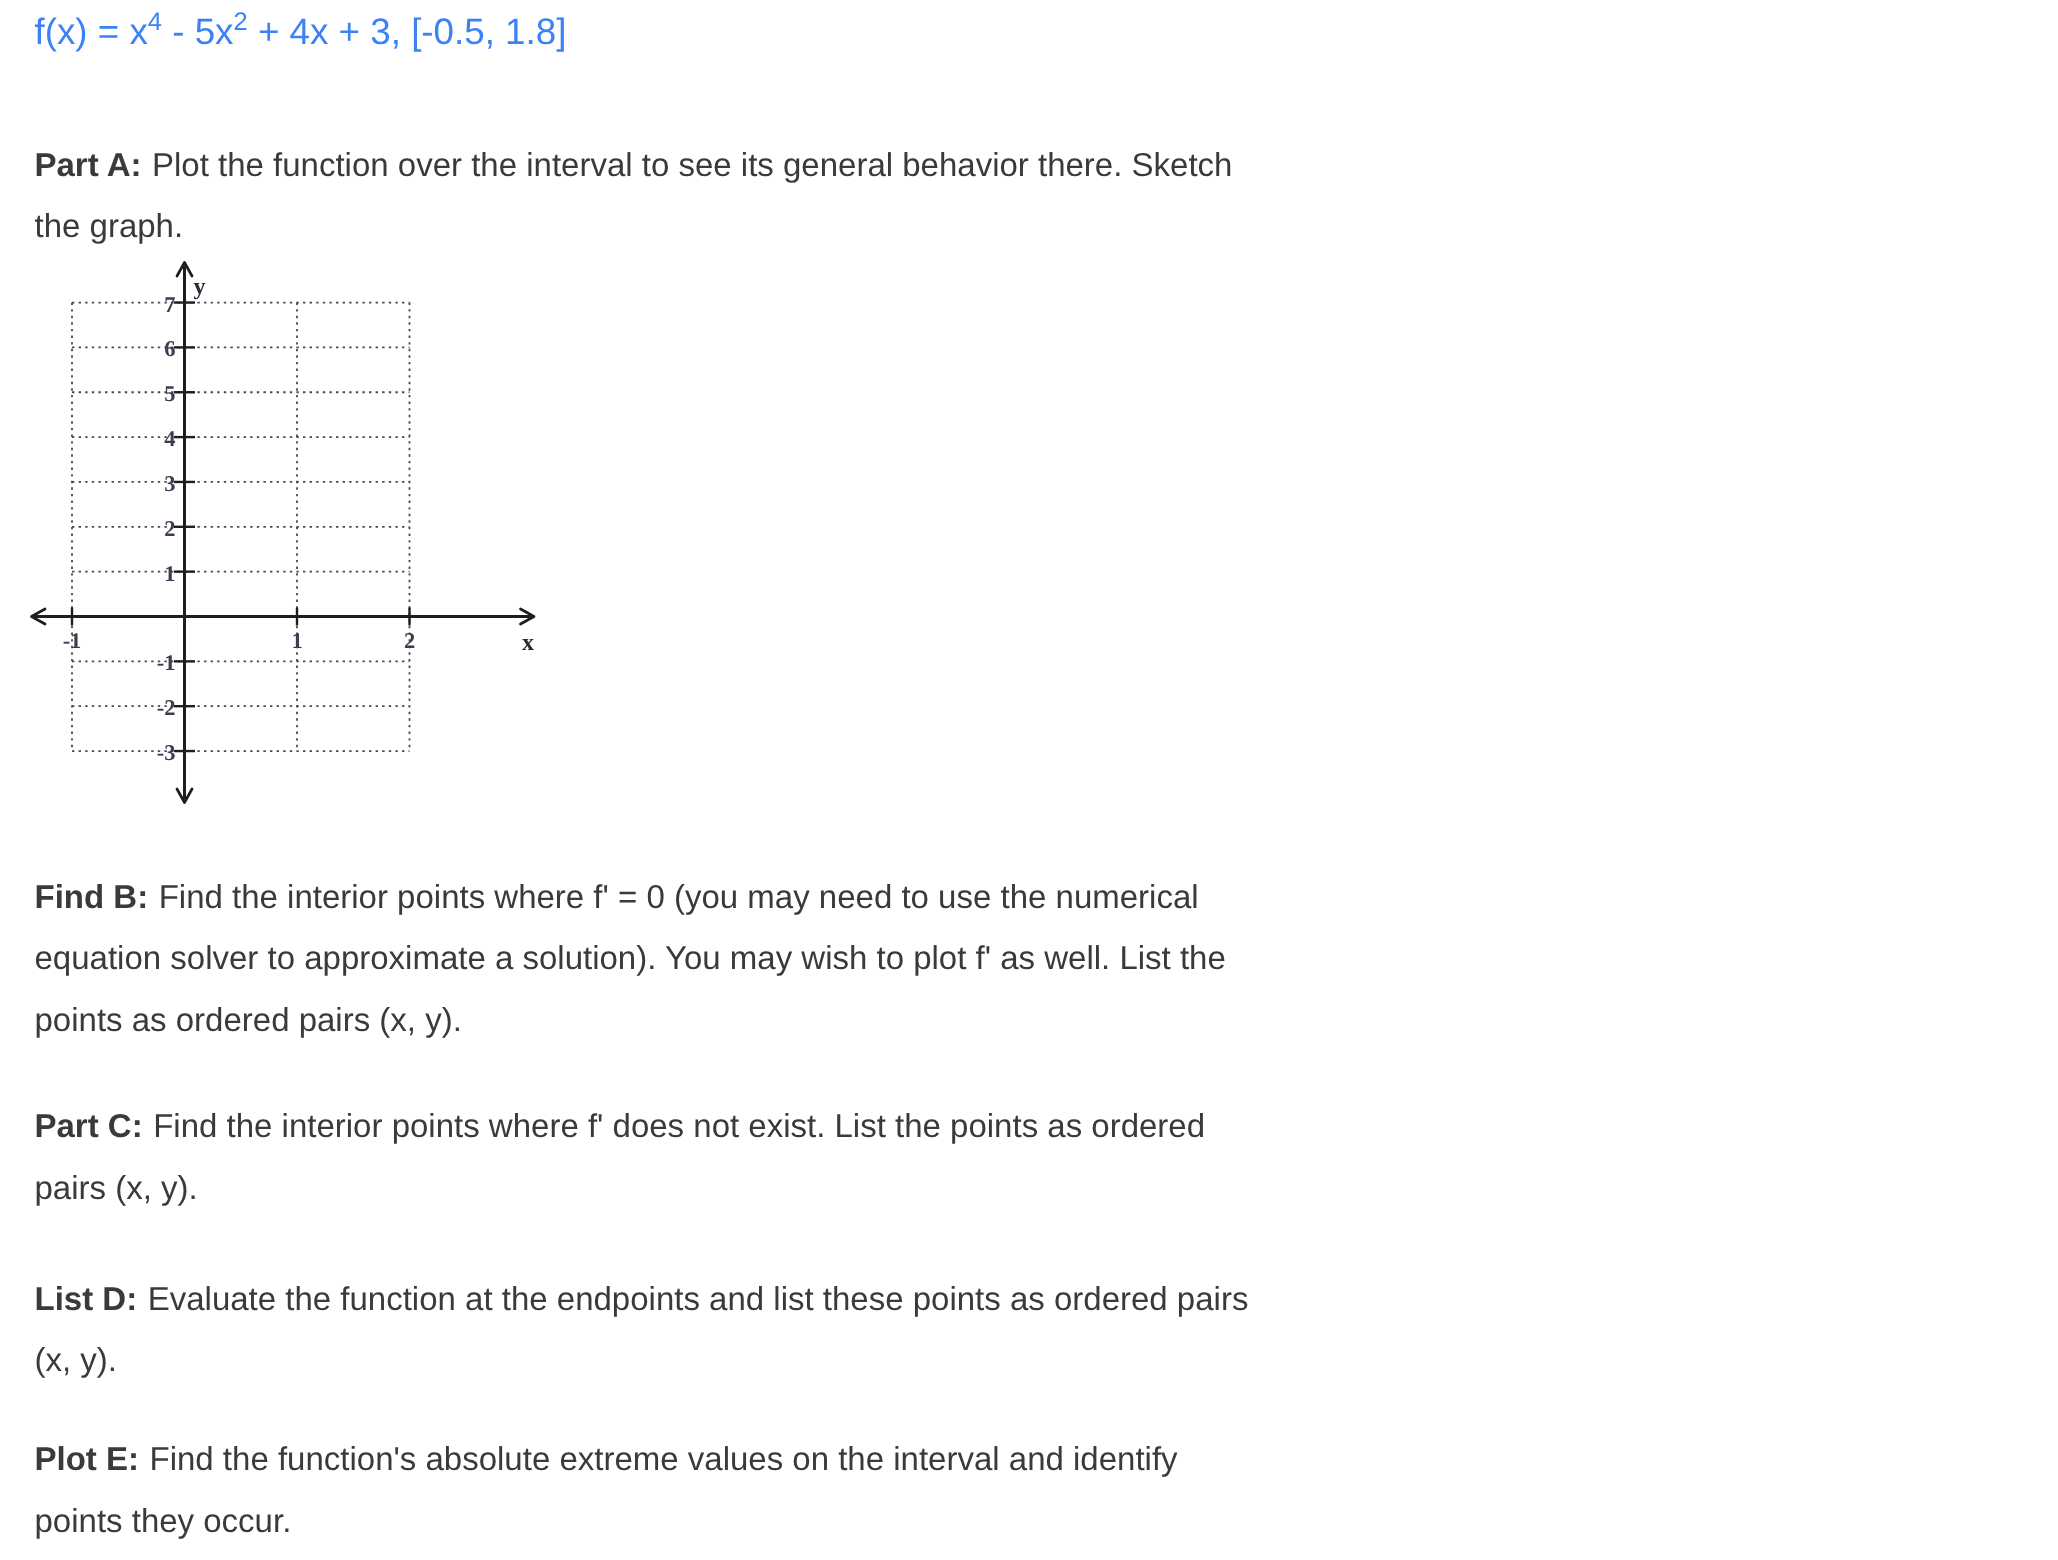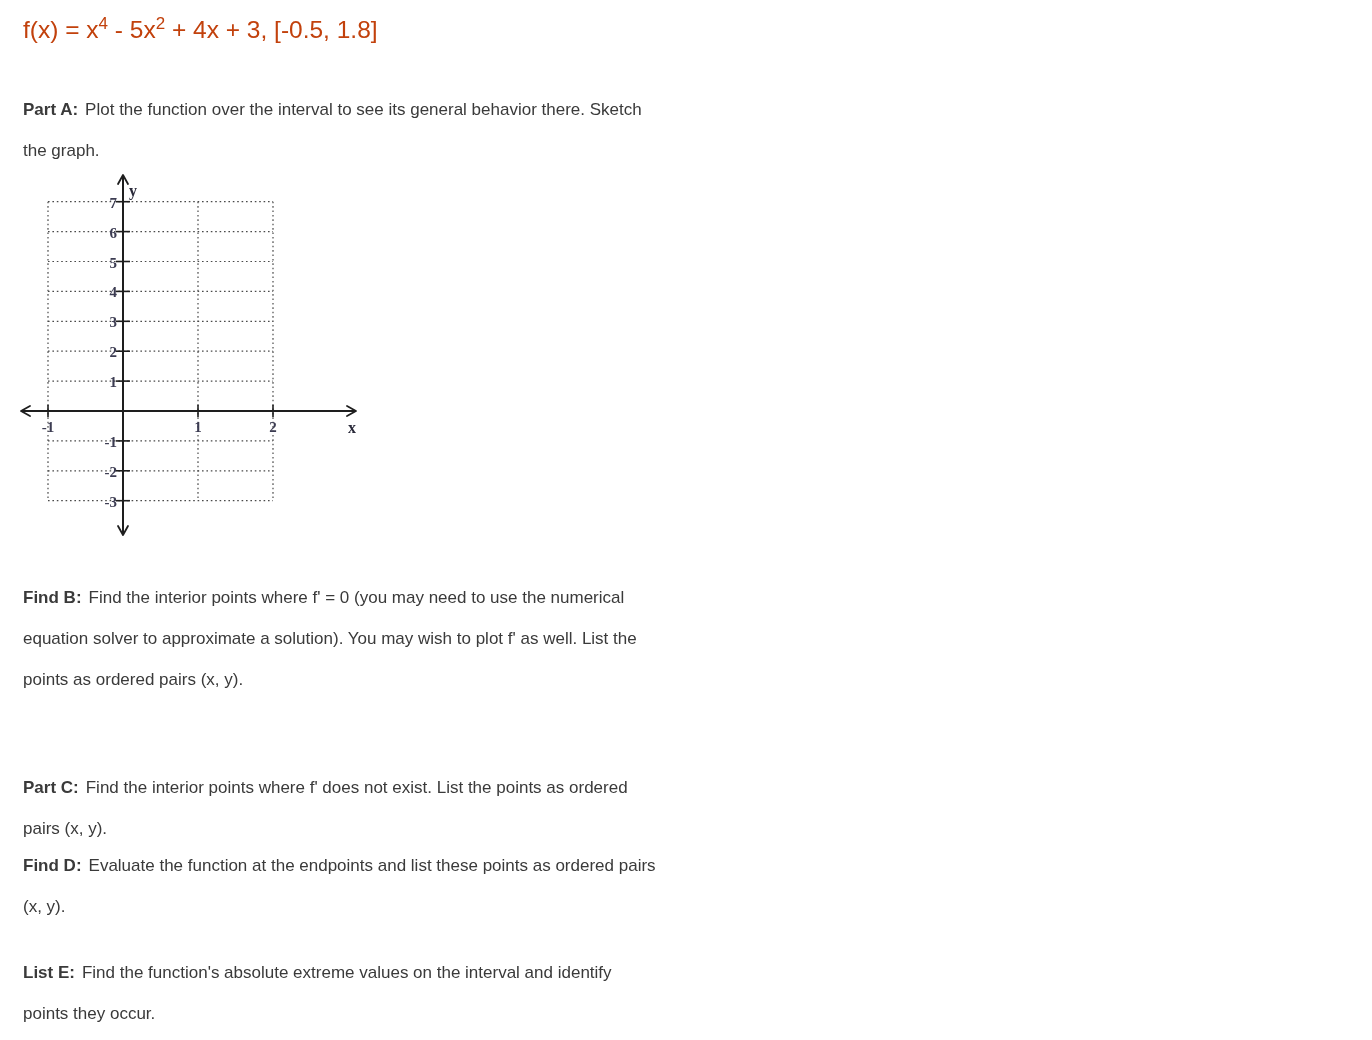--- a/index.html
+++ b/index.html
@@ -4,27 +4,27 @@
 <style>
   html,body{margin:0;padding:0;}
   body{
     width:1372px;height:1040px;position:relative;overflow:hidden;
     background:#ffffff;
     font-family:"Liberation Sans","DejaVu Sans",sans-serif;
     color:#3a3a3a;
   }
   .formula{
     position:absolute;left:23px;top:6px;
-    font-size:24.5px;line-height:48px;color:#c2410c;
+    font-size:24.5px;line-height:32px;color:#3b82f6;
   }
   .formula span{white-space:pre;}
   .sup{font-size:17px;position:relative;top:-9px;}
   .para{
     position:absolute;left:23px;width:1330px;
-    font-size:17px;line-height:41px;color:#3a3a3a;
+    font-size:22px;line-height:41px;color:#3a3a3a;
   }
   .para b{font-weight:bold;margin-right:7px;}
   .ptext{white-space:pre-line;}
   .graph-wrap{position:absolute;left:0;top:170px;width:380px;height:376px;}
   svg{display:block;}
   .grid{stroke:#4a4a4a;stroke-width:1.2;stroke-dasharray:1.6 2.8;}
   .axis{stroke:#1e1e1e;stroke-width:2;}
   .tick{stroke:#1e1e1e;stroke-width:1.6;}
   .arrow{fill:none;stroke:#1e1e1e;stroke-width:1.8;stroke-linecap:round;stroke-linejoin:round;}
   .num{
@@ -101,26 +101,26 @@
     <text class="axlab" x="348" y="263" text-anchor="start">x</text>
   </svg>
 </div>
 
 <div class="para" style="top:577px">
   <b>Find B:</b><span class="ptext">Find the interior points where f' = 0 (you may need to use the numerical
 equation solver to approximate a solution). You may wish to plot f' as well. List the
 points as ordered pairs (x, y).</span>
 </div>
 
-<div class="para" style="top:767px">
+<div class="para" style="top:730px">
   <b>Part C:</b><span class="ptext">Find the interior points where f' does not exist. List the points as ordered
 pairs (x, y).</span>
 </div>
 
 <div class="para" style="top:845px">
-  <b>Find D:</b><span class="ptext">Evaluate the function at the endpoints and list these points as ordered pairs
+  <b>List D:</b><span class="ptext">Evaluate the function at the endpoints and list these points as ordered pairs
 (x, y).</span>
 </div>
 
 <div class="para" style="top:952px">
-  <b>List E:</b><span class="ptext">Find the function's absolute extreme values on the interval and identify
+  <b>Plot E:</b><span class="ptext">Find the function's absolute extreme values on the interval and identify
 points they occur.</span>
 </div>
 
 </body></html>

